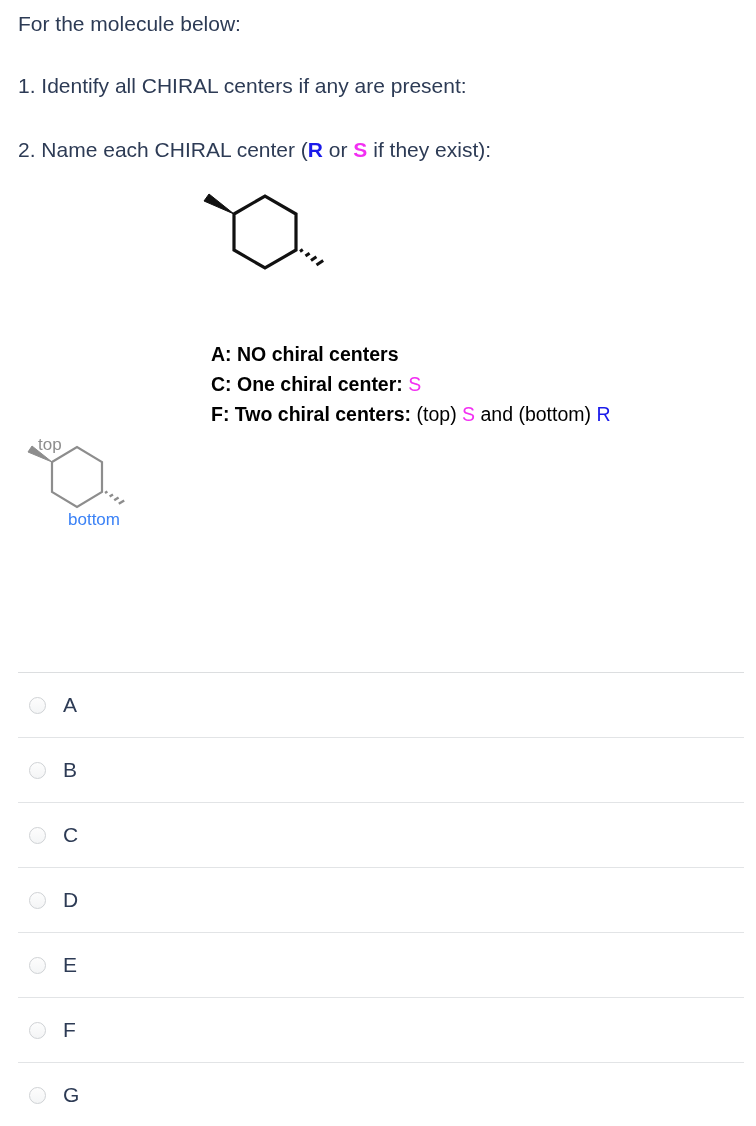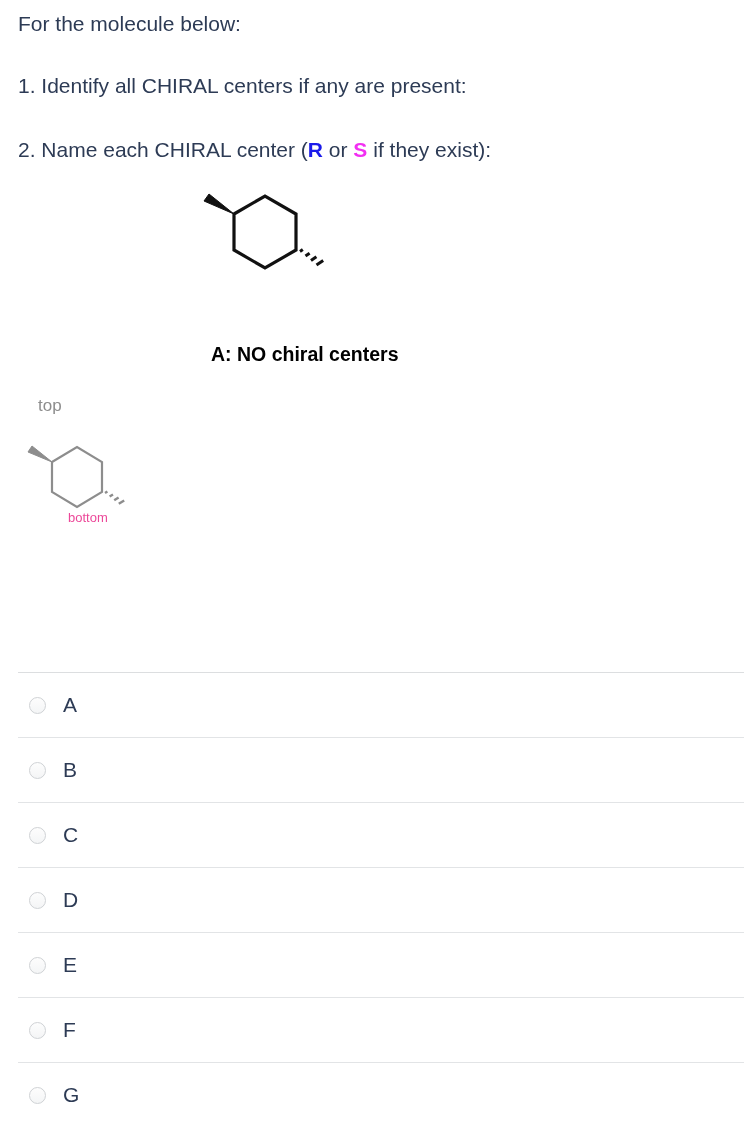--- a/index.html
+++ b/index.html
@@ -44,30 +44,30 @@
   .mol-gray {
     position: absolute;
     left: 8px;
     top: 432px;
     width: 160px;
     height: 80px;
   }
   .label-top {
     position: absolute;
     left: 38px;
-    top: 396px;
+    top: 435px;
     font-size: 17px;
     color: #8d8d8d;
   }
   .label-bottom {
     position: absolute;
     left: 68px;
     top: 510px;
-    font-size: 13px;
-    color: #ec4899;
+    font-size: 17px;
+    color: #3b82f6;
   }
 
   
   .options {
     position: absolute;
     left: 203px;
     top: 340px;
     width: 545px;
     font-size: 19.5px;
     line-height: 29.8px;
@@ -163,20 +163,22 @@
       <line x1="106.2" y1="68.2" x2="110.6" y2="65.4" stroke-width="2.4"></line>
       <line x1="110.8" y1="71.8" x2="116.2" y2="68.4" stroke-width="2.4"></line>
     </g>
   </svg>
 </div>
 <div class="label-top">top</div>
 <div class="label-bottom">bottom</div>
 
 <div class="options">
     <div class="opt-line"><span class="opt-head">A: NO chiral centers</span></div>
+    <div class="opt-line"><span class="opt-head">C: One chiral center:</span><span class="opt-rest cfg-S"> S</span></div>
+    <div class="opt-line"><span class="opt-head">F: Two chiral centers:</span><span class="opt-rest"> (top) </span><span class="opt-rest cfg-S">S</span><span class="opt-rest"> and (bottom) </span><span class="opt-rest cfg-R">R</span></div>
   </div>
 
 <div class="choices">
     <div class="choice-row">
       <div class="radio"></div>
       <div class="choice-label">A</div>
     </div>
     <div class="choice-row">
       <div class="radio"></div>
       <div class="choice-label">B</div>

